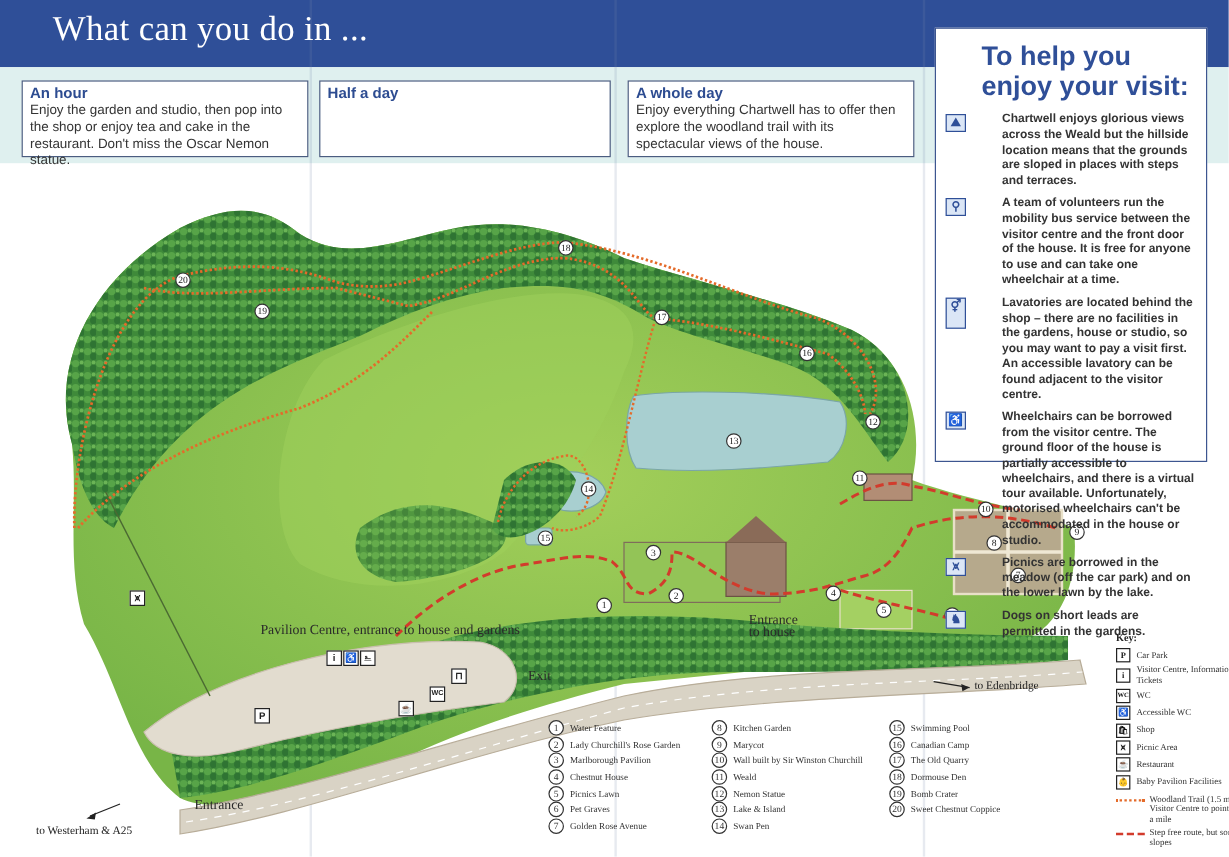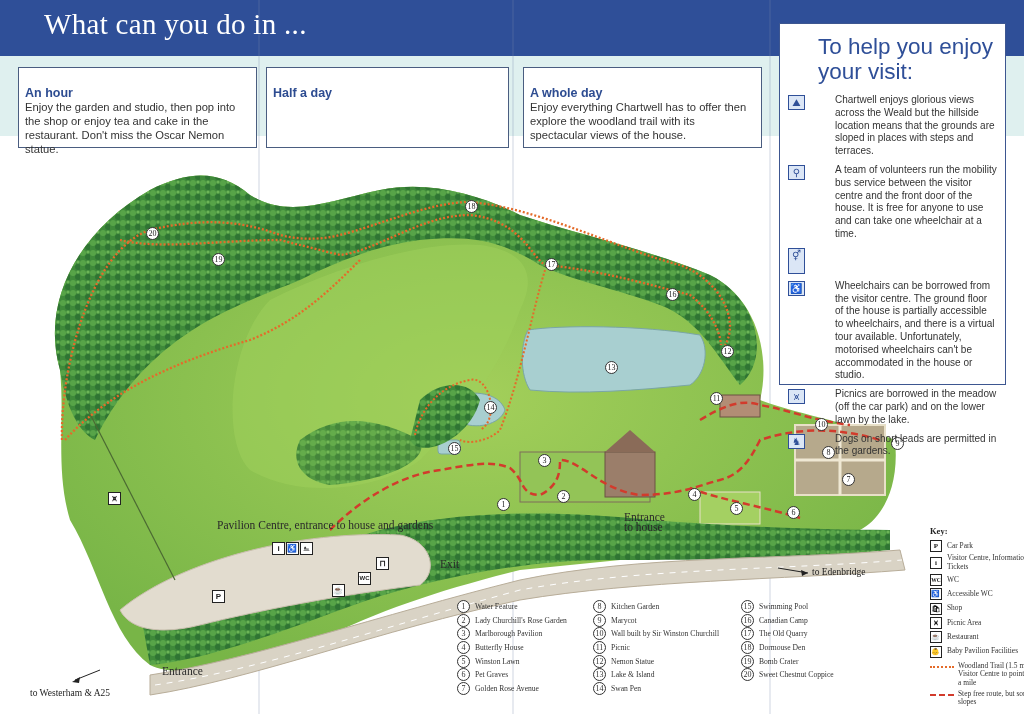--- a/index.html
+++ b/index.html
@@ -5,25 +5,25 @@
   * { box-sizing: border-box; margin: 0; padding: 0; }
   html, body { width: 1024px; height: 714px; overflow: hidden; background: #ffffff; }
   body { position: relative; font-family: "Liberation Sans", sans-serif; color: #2a2a2a; }
 
   .top-band { position: absolute; left: 0; top: 0; width: 1024px; height: 56px; background: #2f4f98; }
   .light-band { position: absolute; left: 0; top: 56px; width: 1024px; height: 80px; background: #dff0ef; }
   .fold { position: absolute; top: 0; width: 2px; height: 714px; background: rgba(120,140,170,0.18); }
 
   .main-title { position: absolute; left: 24px; top: 8px; font-family: "Liberation Serif", serif; color: #ffffff; font-size: 29px; letter-spacing: 0.3px; margin-left: 20px; }
 
-  .dur-box { position: absolute; top: 67px; height: 81px; background: #ffffff; border: 1px solid #4a5d80; padding: 18px 6px; }
+  .dur-box { position: absolute; top: 67px; height: 64px; background: #ffffff; border: 1px solid #4a5d80; padding: 3px 6px; }
   .dur-title { font-weight: bold; color: #2d4c91; font-size: 12.5px; line-height: 14px; }
   .dur-text { font-size: 11.2px; line-height: 14px; color: #333; }
 
-  .help-panel { position: absolute; left: 779px; top: 23px; width: 227px; height: 362px; background: #ffffff; border: 1px solid #3d5690; padding: 10px 8px 0 8px; }
+  .help-panel { position: absolute; left: 779px; top: 23px; width: 227px; height: 362px; background: #ffffff; border: 1px solid #3d5690; padding: 10px 8px 0 8px; font-weight: bold; }
   .help-title { font-family: "Liberation Sans", sans-serif; color: #2f4f98; font-size: 22.5px; line-height: 25px; margin-left: 30px; margin-bottom: 10px; }
   .help-item { display: flex; align-items: flex-start; margin-bottom: 6px; }
   .help-icon { flex: 0 0 17px; height: 15px; border: 1px solid #2f4f98; background: #dbe6f6; color: #2f4f98; font-size: 10px; text-align: center; line-height: 13px; margin-right: 6px; margin-top: 1px; }
   .help-icon.double { height: 26px; }
   .help-text { font-size: 10px; line-height: 12.8px; color: #333; margin-left: 24px; }
 
   .map { position: absolute; left: 0; top: 140px; width: 1024px; height: 574px; }
 
   .map-label { position: absolute; font-family: "Liberation Serif", serif; color: #2a2a2a; font-size: 11.5px; line-height: 12px; }
 
@@ -179,20 +179,21 @@
   <div class="help-item">
     <div class="help-icon">⛰</div>
     <div class="help-text">Chartwell enjoys glorious views across the Weald but the hillside location means that the grounds are sloped in places with steps and terraces.</div>
   </div>
   <div class="help-item">
     <div class="help-icon">⚲</div>
     <div class="help-text">A team of volunteers run the mobility bus service between the visitor centre and the front door of the house. It is free for anyone to use and can take one wheelchair at a time.</div>
   </div>
   <div class="help-item">
     <div class="help-icon double">⚥</div>
+    <div class="help-text">Lavatories are located behind the shop – there are no facilities in the gardens, house or studio, so you may want to pay a visit first. An accessible lavatory can be found adjacent to the visitor centre.</div>
   </div>
   <div class="help-item">
     <div class="help-icon">♿</div>
     <div class="help-text">Wheelchairs can be borrowed from the visitor centre. The ground floor of the house is partially accessible to wheelchairs, and there is a virtual tour available. Unfortunately, motorised wheelchairs can't be accommodated in the house or studio.</div>
   </div>
   <div class="help-item">
     <div class="help-icon">⩙</div>
     <div class="help-text">Picnics are borrowed in the meadow (off the car park) and on the lower lawn by the lake.</div>
   </div>
   <div class="help-item">
@@ -209,25 +210,25 @@
   <div class="legend-row">
       <span class="legend-num">2</span>
       <span>Lady Churchill's Rose Garden</span>
     </div>
   <div class="legend-row">
       <span class="legend-num">3</span>
       <span>Marlborough Pavilion</span>
     </div>
   <div class="legend-row">
       <span class="legend-num">4</span>
-      <span>Butterfly House</span>
+      <span>Chestnut House</span>
     </div>
   <div class="legend-row">
       <span class="legend-num">5</span>
-      <span>Winston Lawn</span>
+      <span>Picnics Lawn</span>
     </div>
   <div class="legend-row">
       <span class="legend-num">6</span>
       <span>Pet Graves</span>
     </div>
   <div class="legend-row">
       <span class="legend-num">7</span>
       <span>Golden Rose Avenue</span>
     </div>
 </div>
@@ -239,21 +240,21 @@
   <div class="legend-row">
       <span class="legend-num">9</span>
       <span>Marycot</span>
     </div>
   <div class="legend-row">
       <span class="legend-num">10</span>
       <span>Wall built by Sir Winston Churchill</span>
     </div>
   <div class="legend-row">
       <span class="legend-num">11</span>
-      <span>Picnic</span>
+      <span>Weald</span>
     </div>
   <div class="legend-row">
       <span class="legend-num">12</span>
       <span>Nemon Statue</span>
     </div>
   <div class="legend-row">
       <span class="legend-num">13</span>
       <span>Lake &amp; Island</span>
     </div>
   <div class="legend-row">

